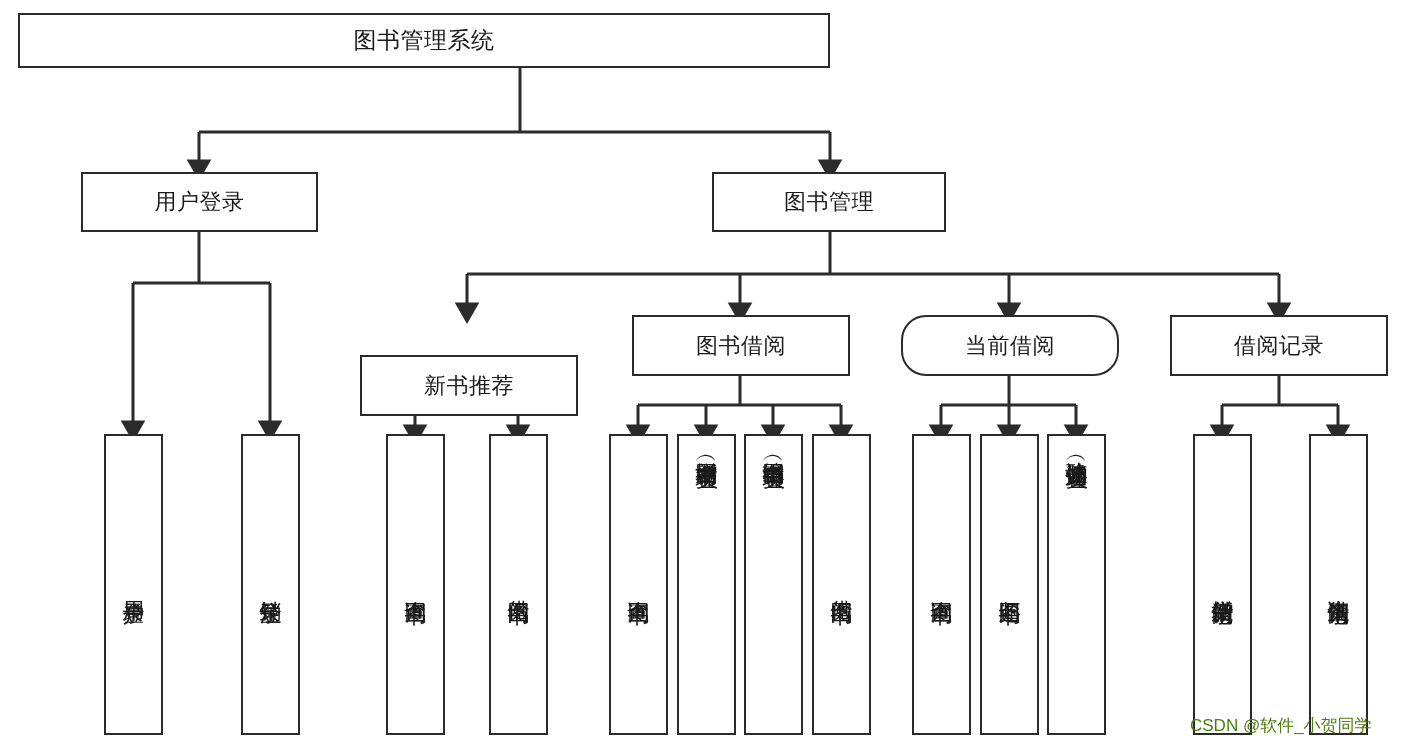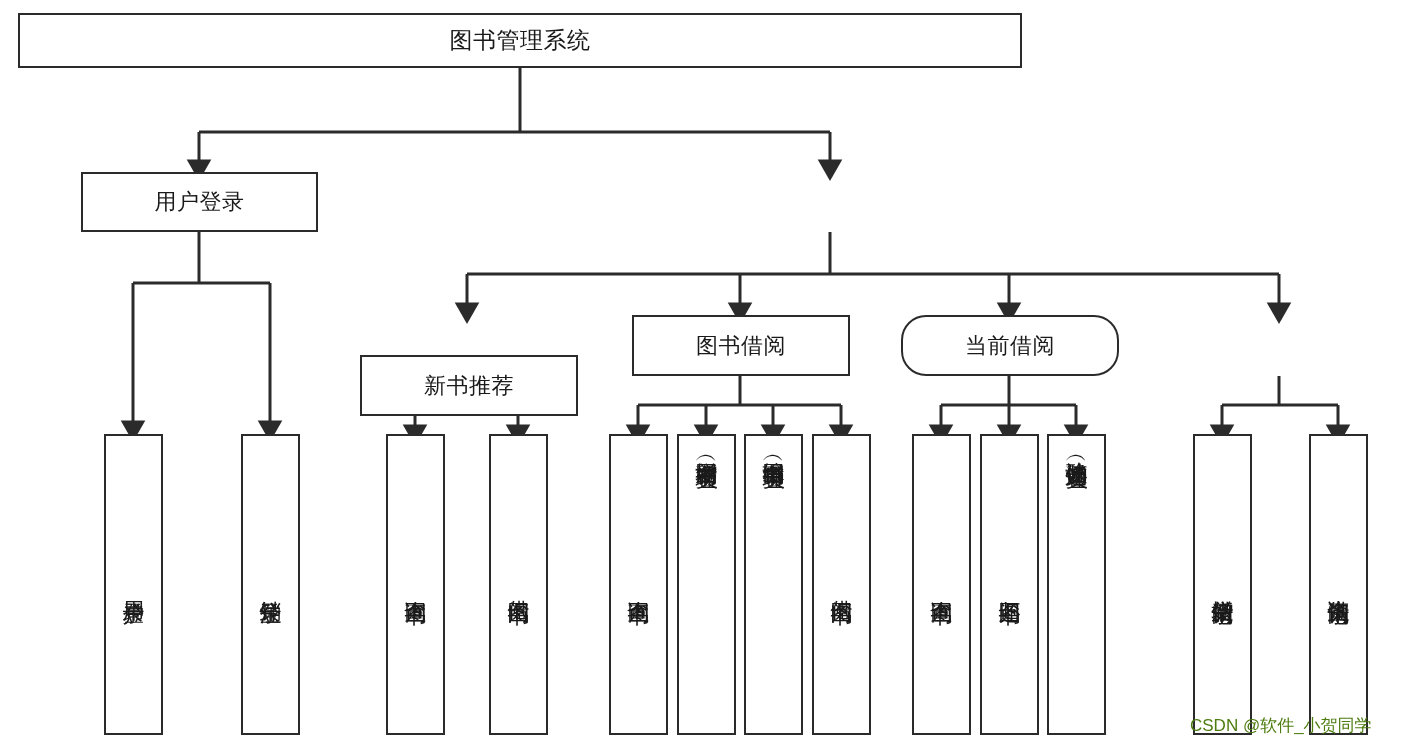--- a/index.html
+++ b/index.html
@@ -116,36 +116,42 @@
       <path d="M1009,405 L1009,428" marker-end="url(#arrow)"></path>
       <path d="M1076,405 L1076,428" marker-end="url(#arrow)"></path>
 
       <path d="M1279,376 L1279,405"></path>
       <path d="M1222,405 L1338,405"></path>
       <path d="M1222,405 L1222,428" marker-end="url(#arrow)"></path>
       <path d="M1338,405 L1338,428" marker-end="url(#arrow)"></path>
     </g>
   </svg>
 
-  <div class="node root" style="left:18px; top:13px; width:1004px; height:55px;">
+  <div class="node root" style="left:18px; top:13px; width:812px; height:55px;">
     <span class="label">图书管理系统</span>
   </div>
 
   <div class="node" style="left:81px; top:172px; width:237px; height:60px;">
     <span class="label">用户登录</span>
+  </div>
+  <div class="node" style="left:712px; top:172px; width:234px; height:60px;">
+    <span class="label">图书管理</span>
   </div>
 
   <div class="node" style="left:360px; top:315px; width:218px; height:61px;margin-top:40px;">
     <span class="label">新书推荐</span>
   </div>
   <div class="node" style="left:632px; top:315px; width:218px; height:61px;">
     <span class="label">图书借阅</span>
   </div>
   <div class="node" style="left:901px; top:315px; width:218px; height:61px;border-radius:25px;">
     <span class="label">当前借阅</span>
+  </div>
+  <div class="node" style="left:1170px; top:315px; width:218px; height:61px;">
+    <span class="label">借阅记录</span>
   </div>
 
   <div class="node leaf centered" style="left:104px; top:434px; width:59px; height:301px;">
     <span class="label">用户登录</span>
   </div>
   <div class="node leaf centered" style="left:241px; top:434px; width:59px; height:301px;">
     <span class="label">注销登录</span>
   </div>
 
   <div class="node leaf centered" style="left:386px; top:434px; width:59px; height:301px;">

